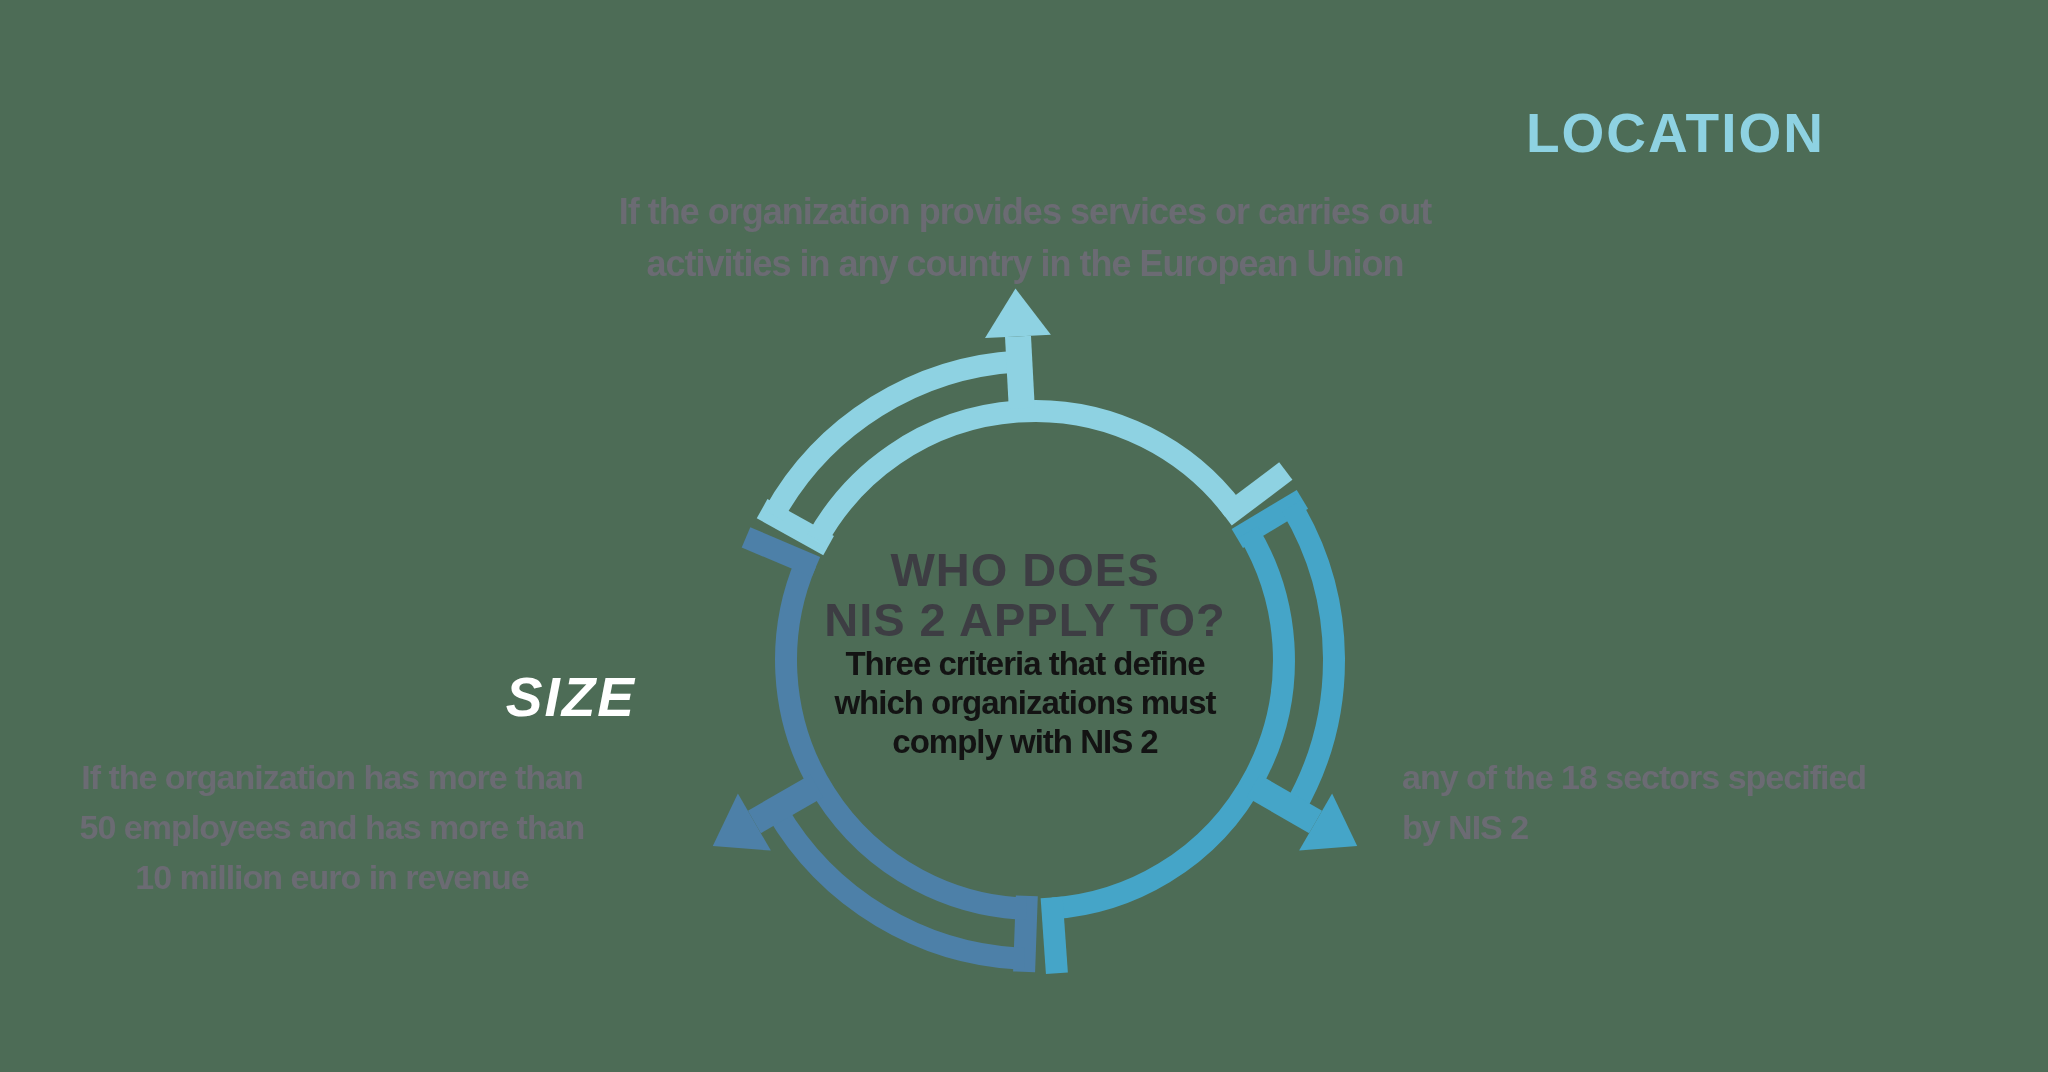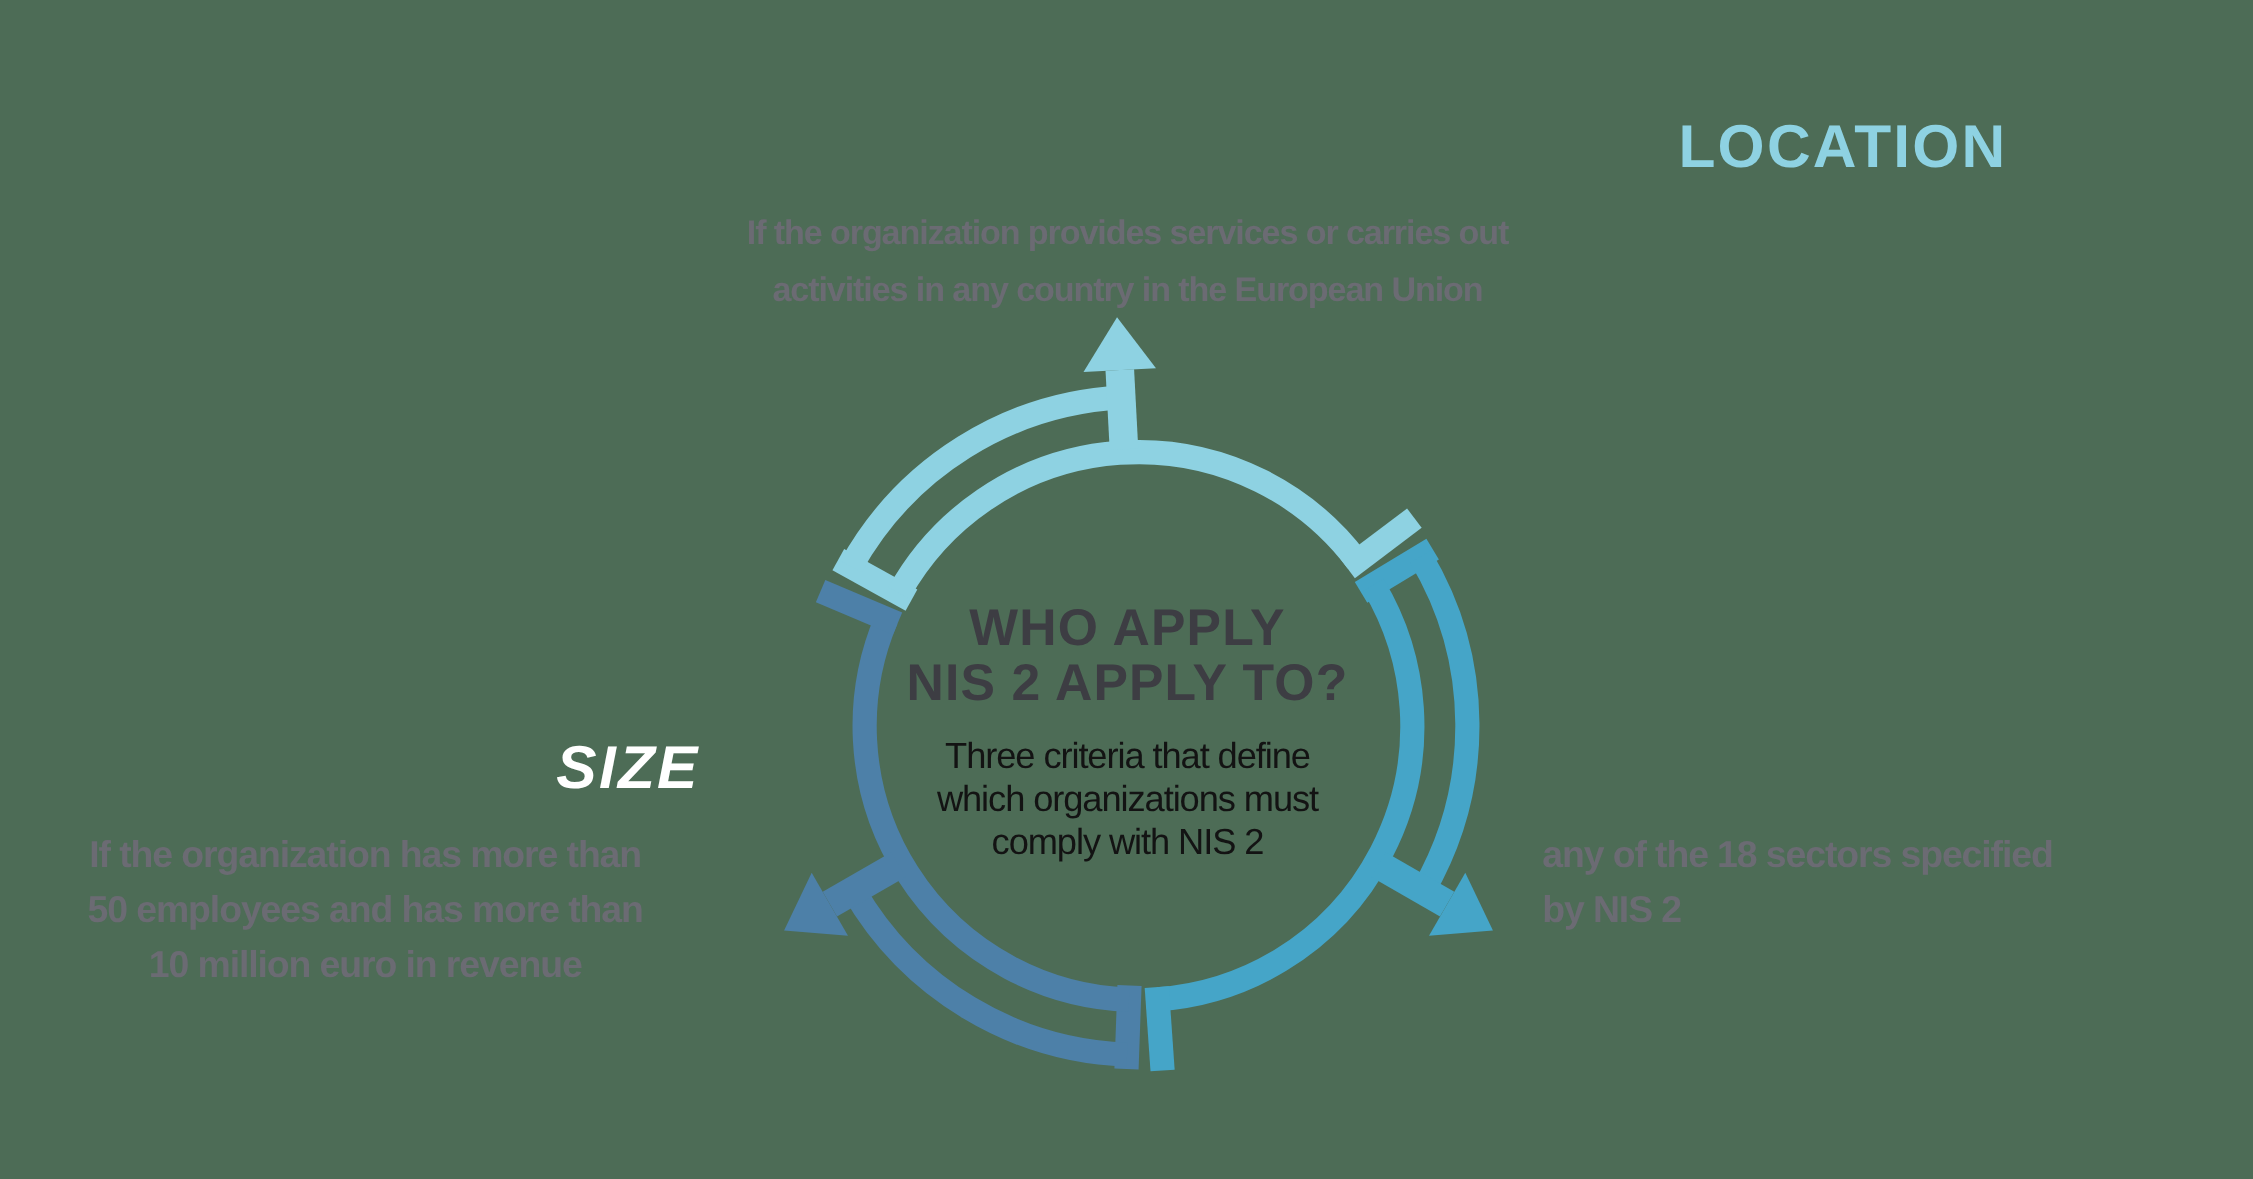--- a/index.html
+++ b/index.html
@@ -13,32 +13,32 @@
   .abs{position:absolute;}
   .heading{
     font-size:55px;font-weight:bold;letter-spacing:2px;
     line-height:1;white-space:nowrap;
   }
   .bodytext{
     font-size:34px;font-weight:bold;letter-spacing:-1px;
     line-height:50px;
   }
   .loc-head{left:225px;top:106px;width:1600px;text-align:center;}
-  .loc-sub{left:225px;top:186px;width:1600px;text-align:center;font-size:31px;line-height:52px;}
+  .loc-sub{left:225px;top:186px;width:1600px;text-align:center;font-size:36px;line-height:52px;}
   .size-head{left:36px;top:670px;width:600px;text-align:right;}
   .size-body{left:32px;top:752px;width:600px;text-align:center;}
   .ind-head{left:1402px;top:670px;width:620px;text-align:left;}
   .ind-body{left:1402px;top:752px;width:620px;text-align:left;}
   .center-title{
     left:425px;top:545px;width:1200px;text-align:center;
     font-size:47px;font-weight:bold;letter-spacing:1px;line-height:50px;
   }
   .center-sub{
-    left:425px;top:667px;width:1200px;text-align:center;
-    font-size:33px;font-weight:normal;letter-spacing:-1px;line-height:39px;
+    left:425px;top:644px;width:1200px;text-align:center;
+    font-size:33px;font-weight:bold;letter-spacing:-1px;line-height:39px;
   }
   .line{display:block;}
   svg{position:absolute;left:0;top:0;}
   .arcline{fill:none;stroke-width:22px;}
   .shaft{fill:none;stroke-width:26px;}
 </style>
 </head>
 <body>
 
 <div id="stage">
@@ -85,21 +85,21 @@
     <span class="line">50 employees and has more than</span>
     <span class="line">10 million euro in revenue</span>
   </div>
 
   <div class="abs bodytext ind-body" style="color: rgb(107, 107, 115);">
     <span class="line">any of the 18 sectors specified</span>
     <span class="line">by NIS 2</span>
   </div>
 
   <div class="abs center-title" style="color: rgb(61, 61, 67);">
-    <span class="line">WHO APPLY</span>
+    <span class="line">WHO DOES</span>
     <span class="line">NIS 2 APPLY TO?</span>
   </div>
   <div class="abs center-sub" style="color: rgb(19, 19, 19);">
     <span class="line">Three criteria that define</span>
     <span class="line">which organizations must</span>
     <span class="line">comply with NIS 2</span>
   </div>
 
 </div>
 

